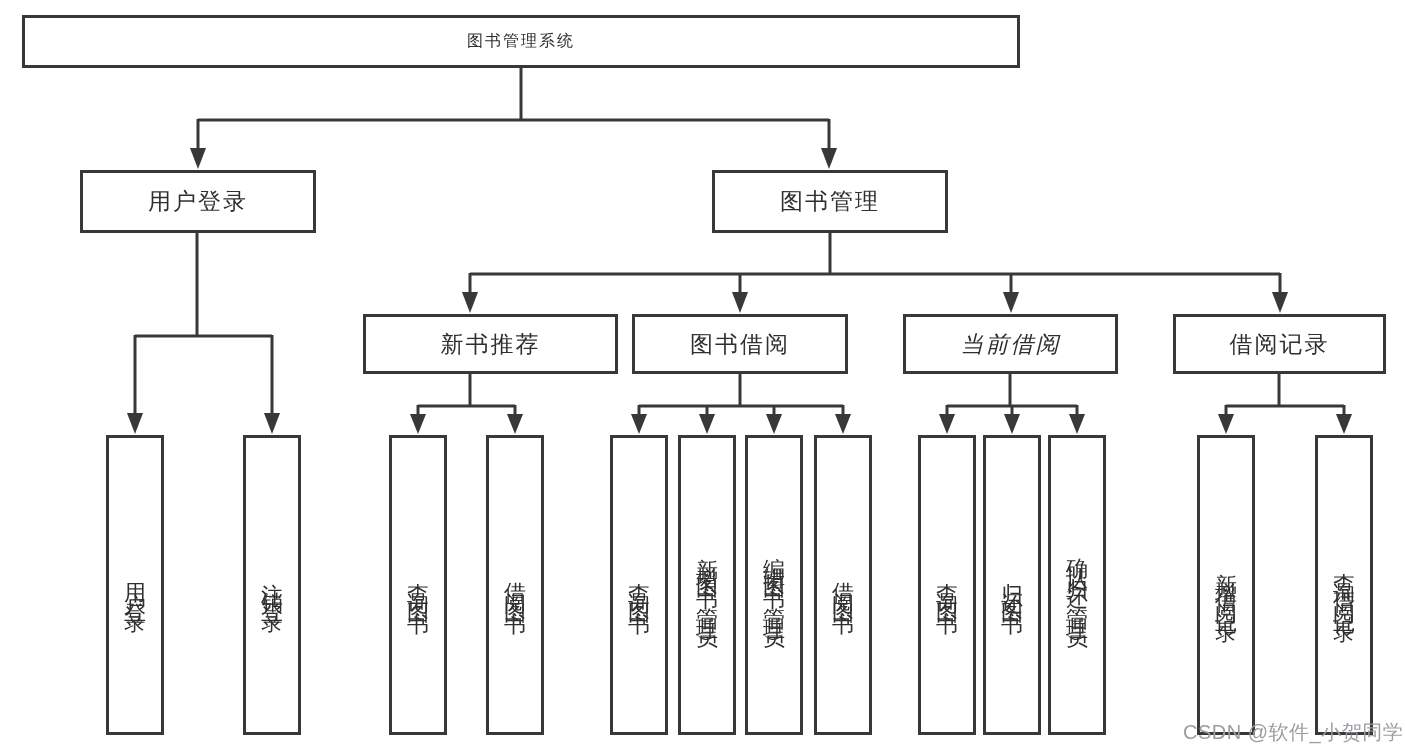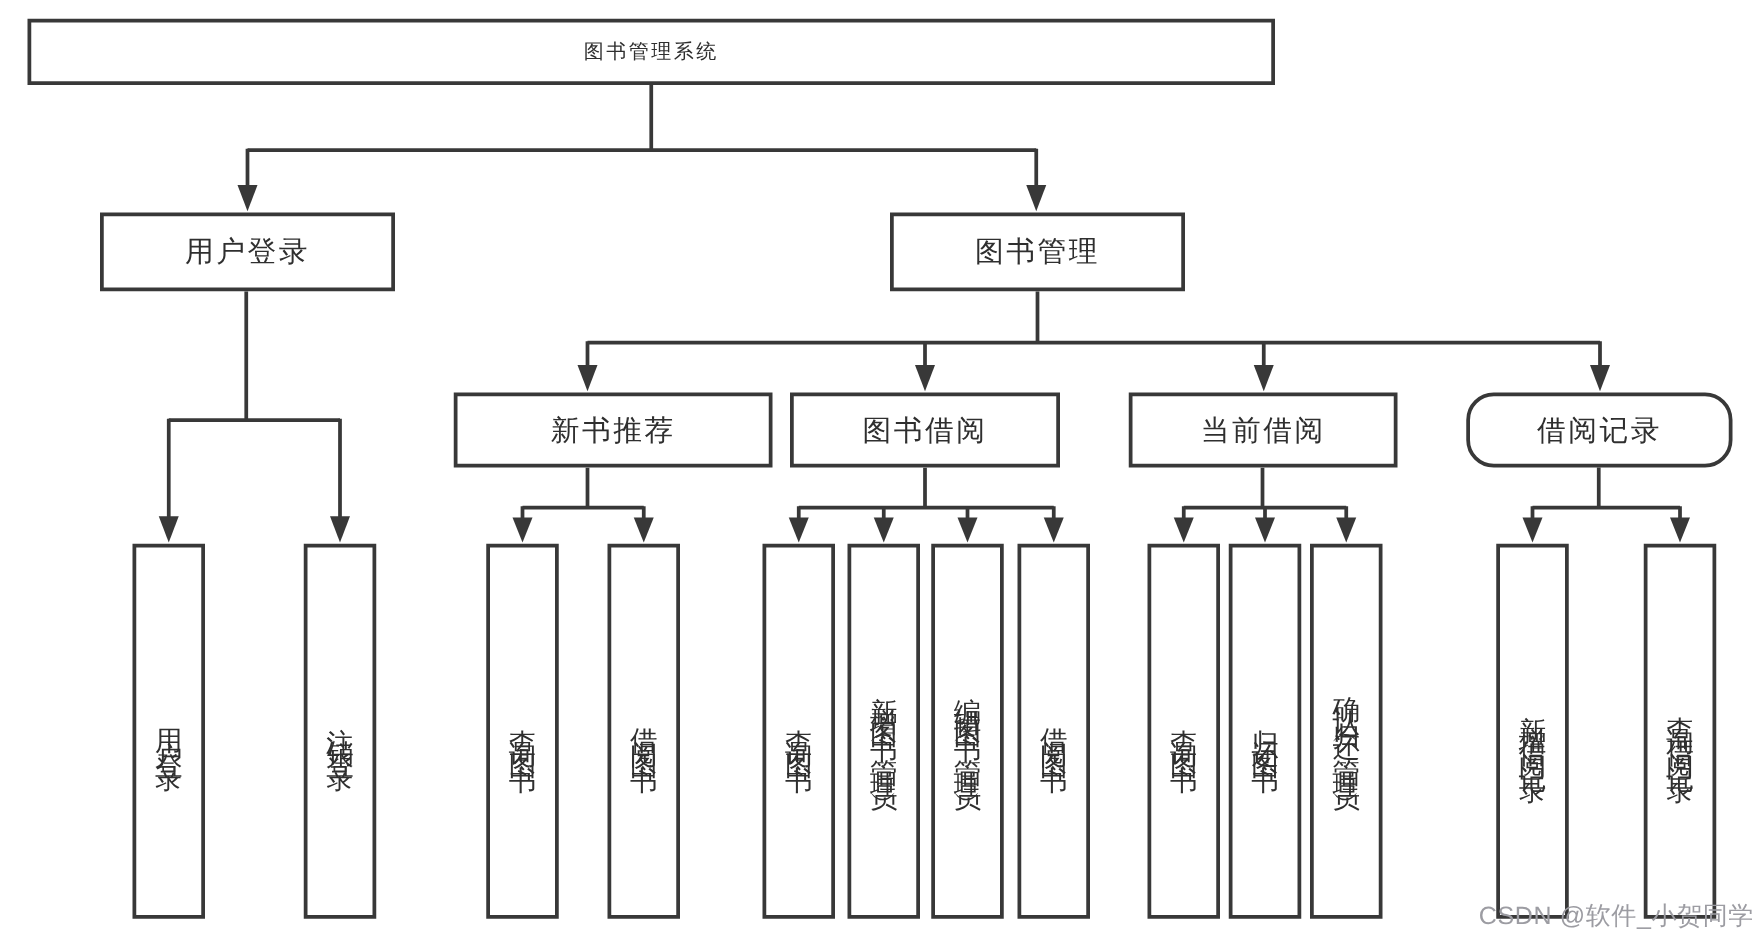--- a/index.html
+++ b/index.html
@@ -21,22 +21,22 @@
     letter-spacing:10px;line-height:1;
   }
   
   .n-root   {left:22px;  top:15px;  width:998px; height:53px; font-size:16px;}
   
   .n-login  {left:80px;  top:170px; width:236px; height:63px;}
   .n-mgmt   {left:712px; top:170px; width:236px; height:63px;}
   
   .n-l3a{left:363px; top:314px; width:255px; height:60px;}
   .n-l3b{left:632px; top:314px; width:216px; height:60px;}
-  .n-l3c{left:903px; top:314px; width:215px; height:60px;}
-  .n-l3d{left:1173px;top:314px; width:213px; height:60px;border-radius:22px;}
+  .n-l3c{left:903px; top:314px; width:215px; height:60px;font-style:italic;}
+  .n-l3d{left:1173px;top:314px; width:213px; height:60px;}
   
   .leaf{top:435px;width:58px;height:300px;}
   .n-g1a{left:106px;} .n-g1b{left:243px;}
   .n-g2a{left:389px;} .n-g2b{left:486px;}
   .n-g3a{left:610px;} .n-g3b{left:678px;} .n-g3c{left:745px;} .n-g3d{left:814px;}
   .n-g4a{left:918px;} .n-g4b{left:983px;} .n-g4c{left:1048px;}
   .n-g5a{left:1197px;} .n-g5b{left:1315px;}
   .watermark{
     position:absolute;left:1183px;top:719px;z-index:5;
     color:#9c9ca2;font-size:20px;letter-spacing:0.5px;white-space:nowrap;

